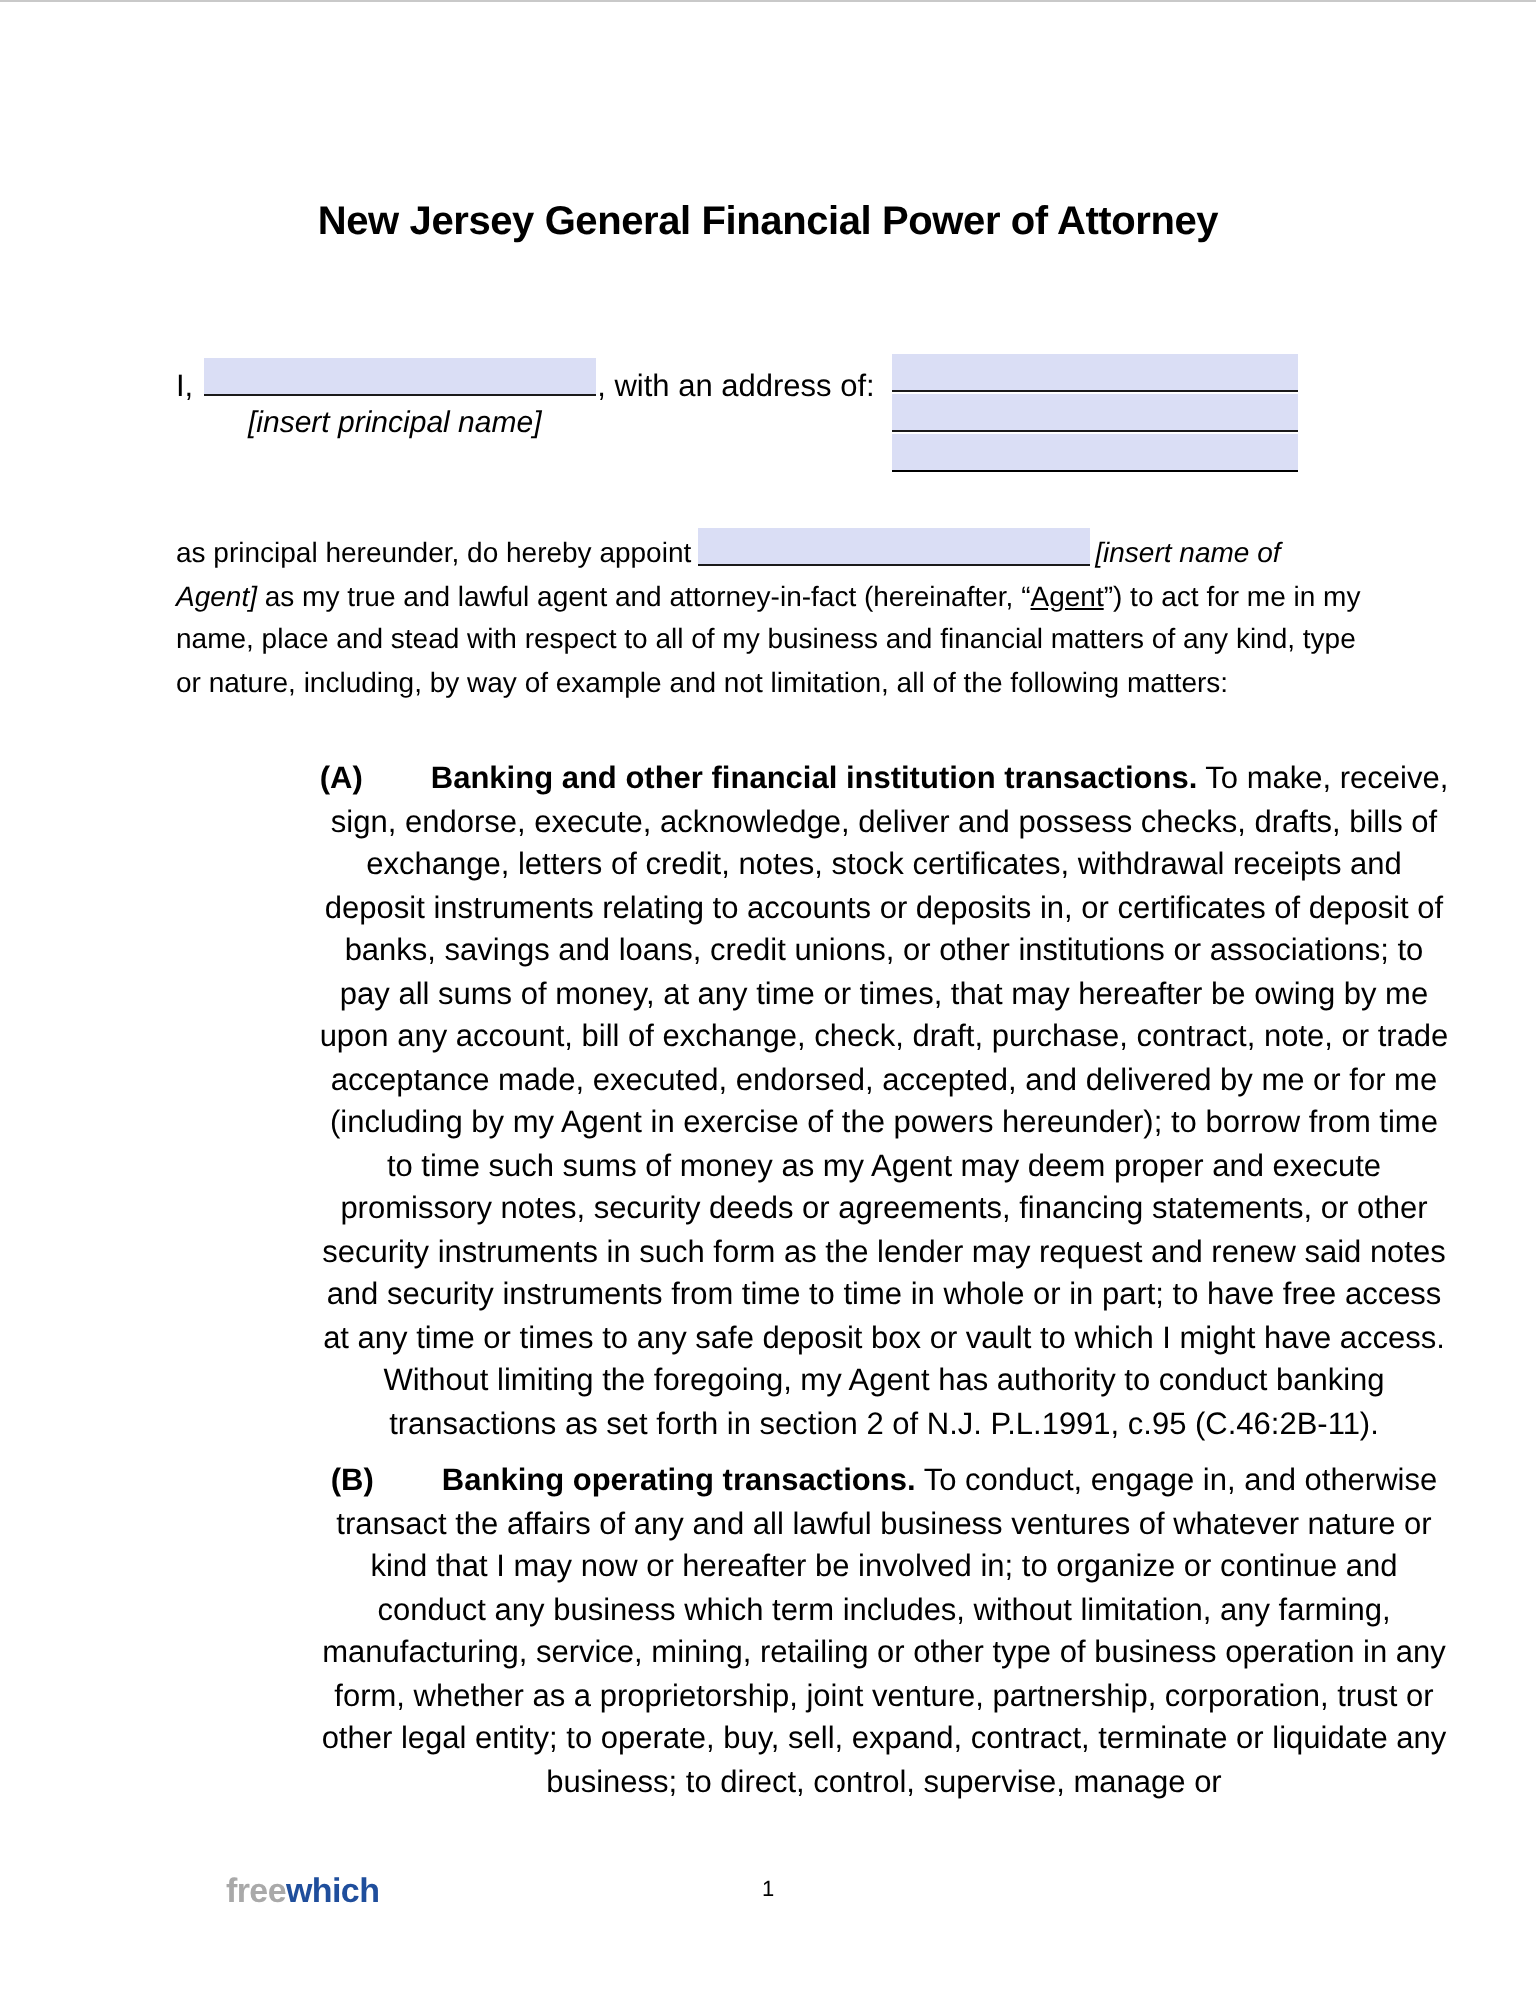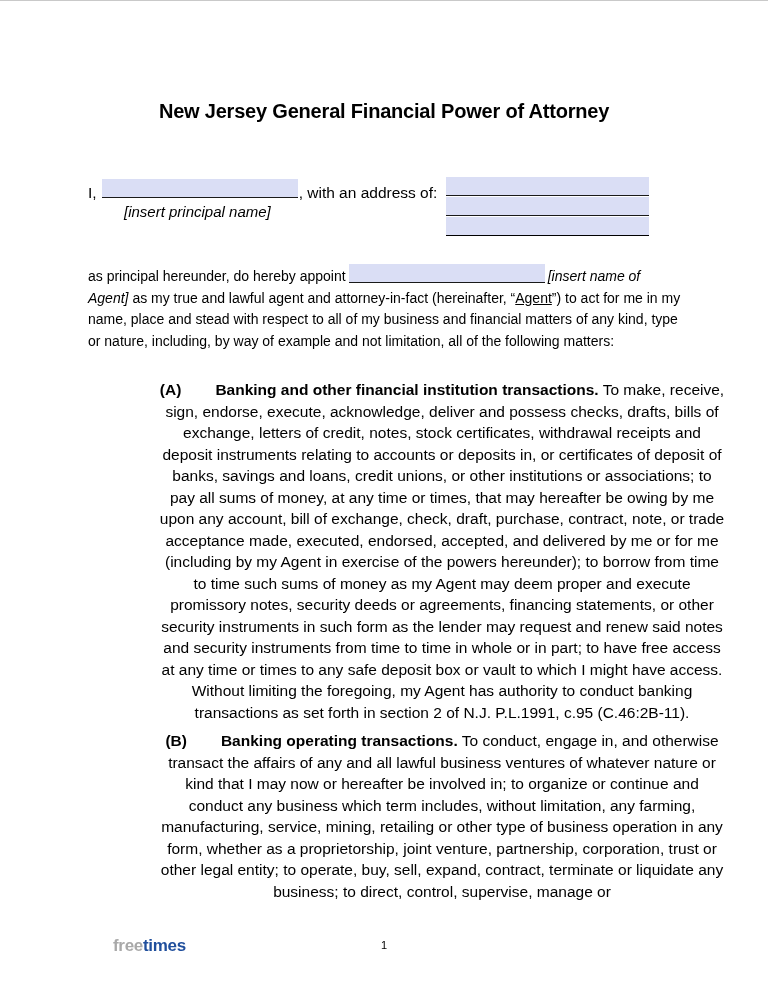--- a/index.html
+++ b/index.html
@@ -164,17 +164,17 @@
   <div class="section sec-a">
     <span class="sec-letter">(A)</span><span class="sec-gap"></span><span class="sec-head">Banking and other financial institution transactions.</span>
     <span>To make, receive, sign, endorse, execute, acknowledge, deliver and possess checks, drafts, bills of exchange, letters of credit, notes, stock certificates, withdrawal receipts and deposit instruments relating to accounts or deposits in, or certificates of deposit of banks, savings and loans, credit unions, or other institutions or associations; to pay all sums of money, at any time or times, that may hereafter be owing by me upon any account, bill of exchange, check, draft, purchase, contract, note, or trade acceptance made, executed, endorsed, accepted, and delivered by me or for me (including by my Agent in exercise of the powers hereunder); to borrow from time to time such sums of money as my Agent may deem proper and execute promissory notes, security deeds or agreements, financing statements, or other security instruments in such form as the lender may request and renew said notes and security instruments from time to time in whole or in part; to have free access at any time or times to any safe deposit box or vault to which I might have access. Without limiting the foregoing, my Agent has authority to conduct banking transactions as set forth in section 2 of N.J. P.L.1991, c.95 (C.46:2B-11).</span>
   </div>
 
   <div class="section sec-b">
     <span class="sec-letter">(B)</span><span class="sec-gap"></span><span class="sec-head">Banking operating transactions.</span>
     <span>To conduct, engage in, and otherwise transact the affairs of any and all lawful business ventures of whatever nature or kind that I may now or hereafter be involved in; to organize or continue and conduct any business which term includes, without limitation, any farming, manufacturing, service, mining, retailing or other type of business operation in any form, whether as a proprietorship, joint venture, partnership, corporation, trust or other legal entity; to operate, buy, sell, expand, contract, terminate or liquidate any business; to direct, control, supervise, manage or</span>
   </div>
 
-  <div class="footer-logo"><span class="logo-free">free</span><span class="logo-forms">times</span></div>
+  <div class="footer-logo"><span class="logo-free">free</span><span class="logo-forms">which</span></div>
 
   <div class="footer-page">1</div>
 
 </div>
 
 </body></html>

